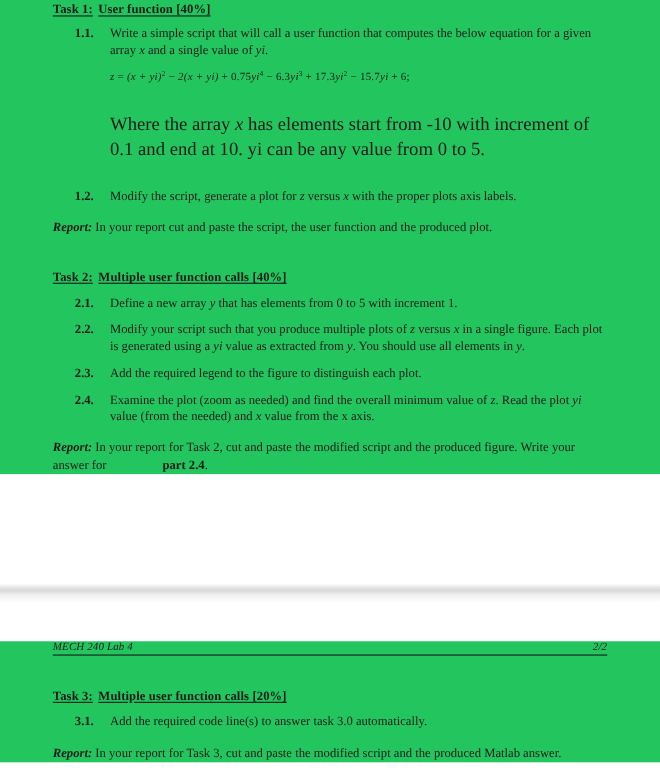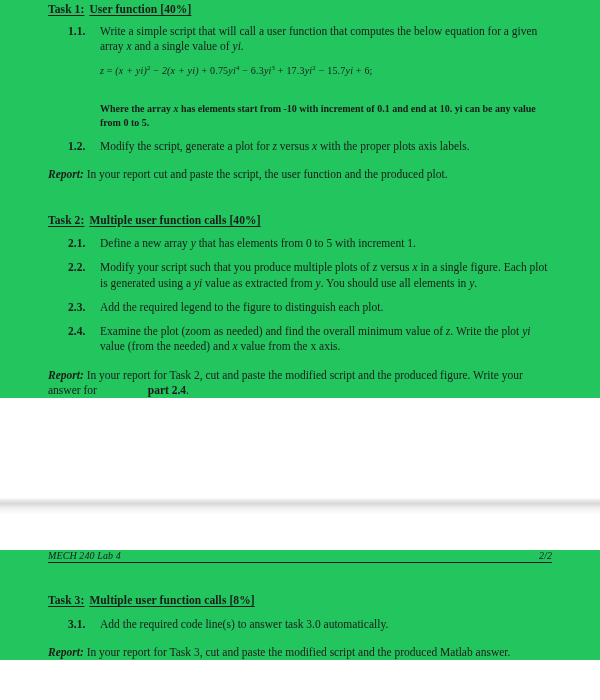--- a/index.html
+++ b/index.html
@@ -83,24 +83,23 @@
   .equation .op,
   .equation .num { font-style: normal; }
   .equation sup {
     font-size: 0.68em;
     font-style: normal;
     vertical-align: super;
     line-height: 0;
   }
 
   .sub-para {
-    font-size: 10px;
-    line-height: 1.33;
-    margin: 6px 0 0 0;
-    font-weight: bold;
+    font-size: 17px;
+    line-height: 1.33;
+    margin: 6px 0 14px 0;
   }
 
   .report {
     font-size: 11.5px;
     line-height: 1.33;
     margin: 13px 0 0 0;
     text-align: left;
   }
   .report .lead {
     font-weight: bold;
@@ -171,42 +170,42 @@
     <div class="item-body"><span>Modify your script such that you produce multiple plots of </span><i class="v">z</i><span> versus </span><i class="v">x</i><span> in a single figure. Each plot is generated using a </span><i class="v">yi</i><span> value as extracted from </span><i class="v">y</i><span>. You should use all elements in </span><i class="v">y</i><span>.</span></div>
   </div>
 
   <div class="item" style="margin-top:9px;">
     <div class="item-num">2.3.</div>
     <div class="item-body">Add the required legend to the figure to distinguish each plot.</div>
   </div>
 
   <div class="item" style="margin-top:9px;">
     <div class="item-num">2.4.</div>
-    <div class="item-body"><span>Examine the plot (zoom as needed) and find the overall minimum value of </span><i class="v">z</i><span>. Write the plot </span><i class="v">yi</i><span> value (from the needed) and </span><i class="v">x</i><span> value from the x axis.</span></div>
+    <div class="item-body"><span>Examine the plot (zoom as needed) and find the overall minimum value of </span><i class="v">z</i><span>. Read the plot </span><i class="v">yi</i><span> value (from the needed) and </span><i class="v">x</i><span> value from the x axis.</span></div>
   </div>
 
   <div class="report"><span class="lead">Report:</span><span> In your report for Task 2, cut and paste the modified script and the produced figure. Write your answer for </span><span class="strong">part 2.4</span><span>.</span></div>
 
 </div>
 
 <div style="height:86px;"></div>
 
 <div class="page-break"></div>
 
 <div class="page page-two">
 
   <div class="running-head">
     <span class="rh-title">MECH 240 Lab 4</span>
     <span class="rh-page">2/2</span>
   </div>
 
   <div class="block-gap-lg"></div>
 
   <div class="task-heading">
-    <span class="seg">Task 3:</span><span class="gap"></span><span class="seg">Multiple user function calls [8%]</span>
+    <span class="seg">Task 3:</span><span class="gap"></span><span class="seg">Multiple user function calls [20%]</span>
   </div>
 
   <div class="item" style="margin-top:8px;">
     <div class="item-num">3.1.</div>
     <div class="item-body">Add the required code line(s) to answer task 3.0 automatically.</div>
   </div>
 
   <div class="report"><span class="lead">Report:</span><span> In your report for Task 3, cut and paste the modified script and the produced Matlab answer.</span></div>
 
 </div>

